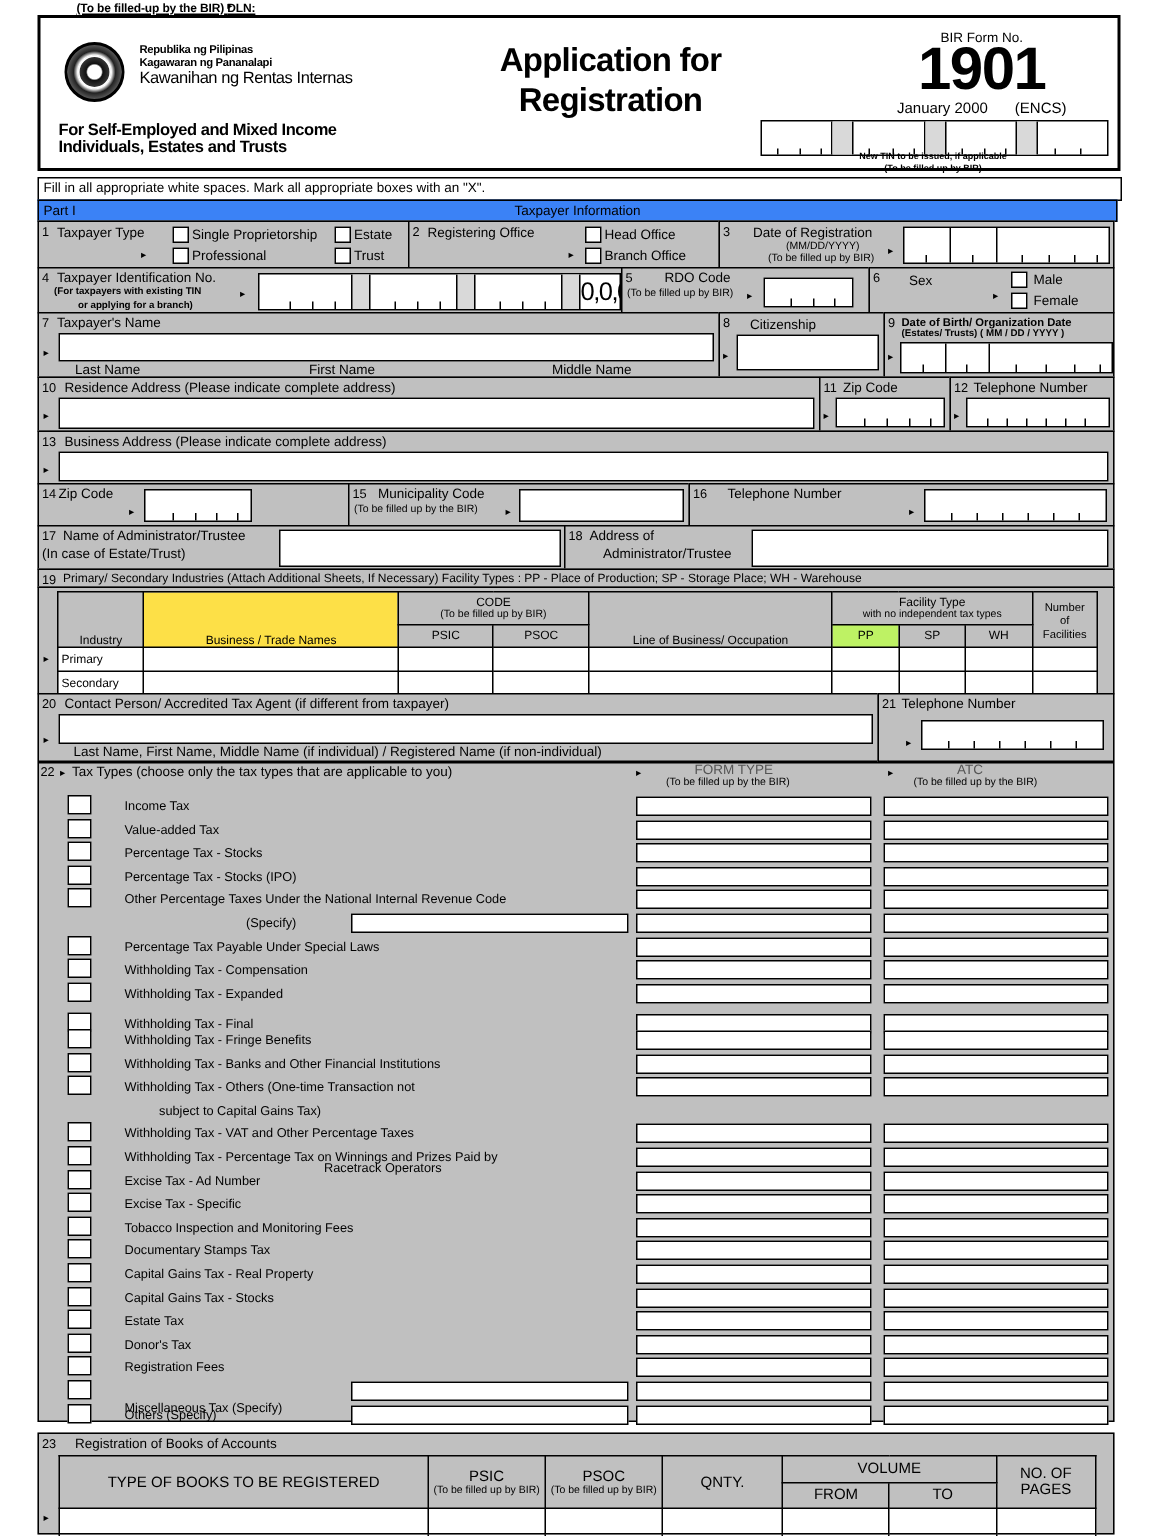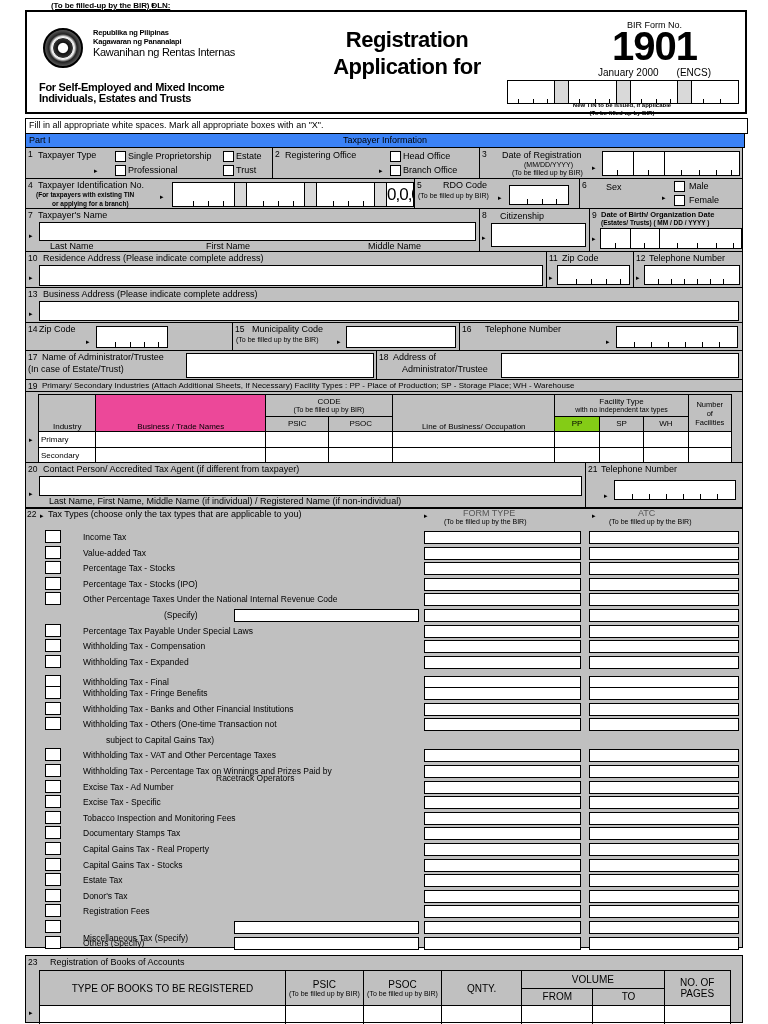--- a/index.html
+++ b/index.html
@@ -103,22 +103,22 @@
   <div class="hdr">
     <div class="seal"></div>
     <div class="ag1">Republika ng Pilipinas</div>
     <div class="ag2">Kagawaran ng Pananalapi</div>
     <div class="ag3">Kawanihan ng Rentas Internas</div>
     <div class="forwho">
       <div>For Self-Employed and Mixed Income</div>
       <div>Individuals, Estates and Trusts</div>
     </div>
     <div class="apptitle">
+      <div>Application for</div>
       <div>Registration</div>
-      <div>Application for</div>
     </div>
     <div class="birno">BIR Form No.</div>
     <div class="formnum">1901</div>
     <div class="fdate">
       <span>January 2000</span><span class="encs">(ENCS)</span>
     </div>
 
     <div class="tinstrip">
       <div>
           <span class="tk" style="left:22%"></span>
@@ -371,21 +371,21 @@
   </div>
 
   <div class="cell" style="left:25px;top:391px;width:718px;height:72px;">
     <span class="ar" style="left:3px;top:44px;">▸</span>
     <table class="grid" style="left:12px;top:2px;width:694px;">
       <tbody>
           <tr>
         <td rowspan="2" class="tdc" style="width:56px;vertical-align:bottom;background:#c0c0c0;height:36px;">
           <div>Industry</div>
         </td>
-        <td rowspan="2" class="tdc" style="width:167px;vertical-align:bottom;background:#ec4899;">
+        <td rowspan="2" class="tdc" style="width:167px;vertical-align:bottom;background:#fde047;">
           <div>Business / Trade Names</div>
         </td>
         <td colspan="2" class="tdc" style="background:#c0c0c0;height:20px;">
           <div>CODE</div>
           <div class="sm2">(To be filled up by BIR)</div>
         </td>
         <td rowspan="2" class="tdc" style="width:160px;vertical-align:bottom;background:#c0c0c0;">
           <div>Line of Business/ Occupation</div>
         </td>
         <td colspan="3" class="tdc" style="background:#c0c0c0;">
@@ -398,21 +398,21 @@
           <div>Facilities</div>
         </td>
       </tr>
       <tr>
         <td class="tdc" style="width:62px;background:#c0c0c0;height:14px;">
               <div>PSIC</div>
             </td>
         <td class="tdc" style="width:62px;background:#c0c0c0;">
               <div>PSOC</div>
             </td>
-        <td class="tdc" style="width:43px;background:#84cc16;">
+        <td class="tdc" style="width:43px;background:#bef264;">
               <div>PP</div>
             </td>
         <td class="tdc" style="width:43px;background:#c0c0c0;">
               <div>SP</div>
             </td>
         <td class="tdc" style="width:43px;background:#c0c0c0;">
               <div>WH</div>
             </td>
       </tr>
       <tr>

